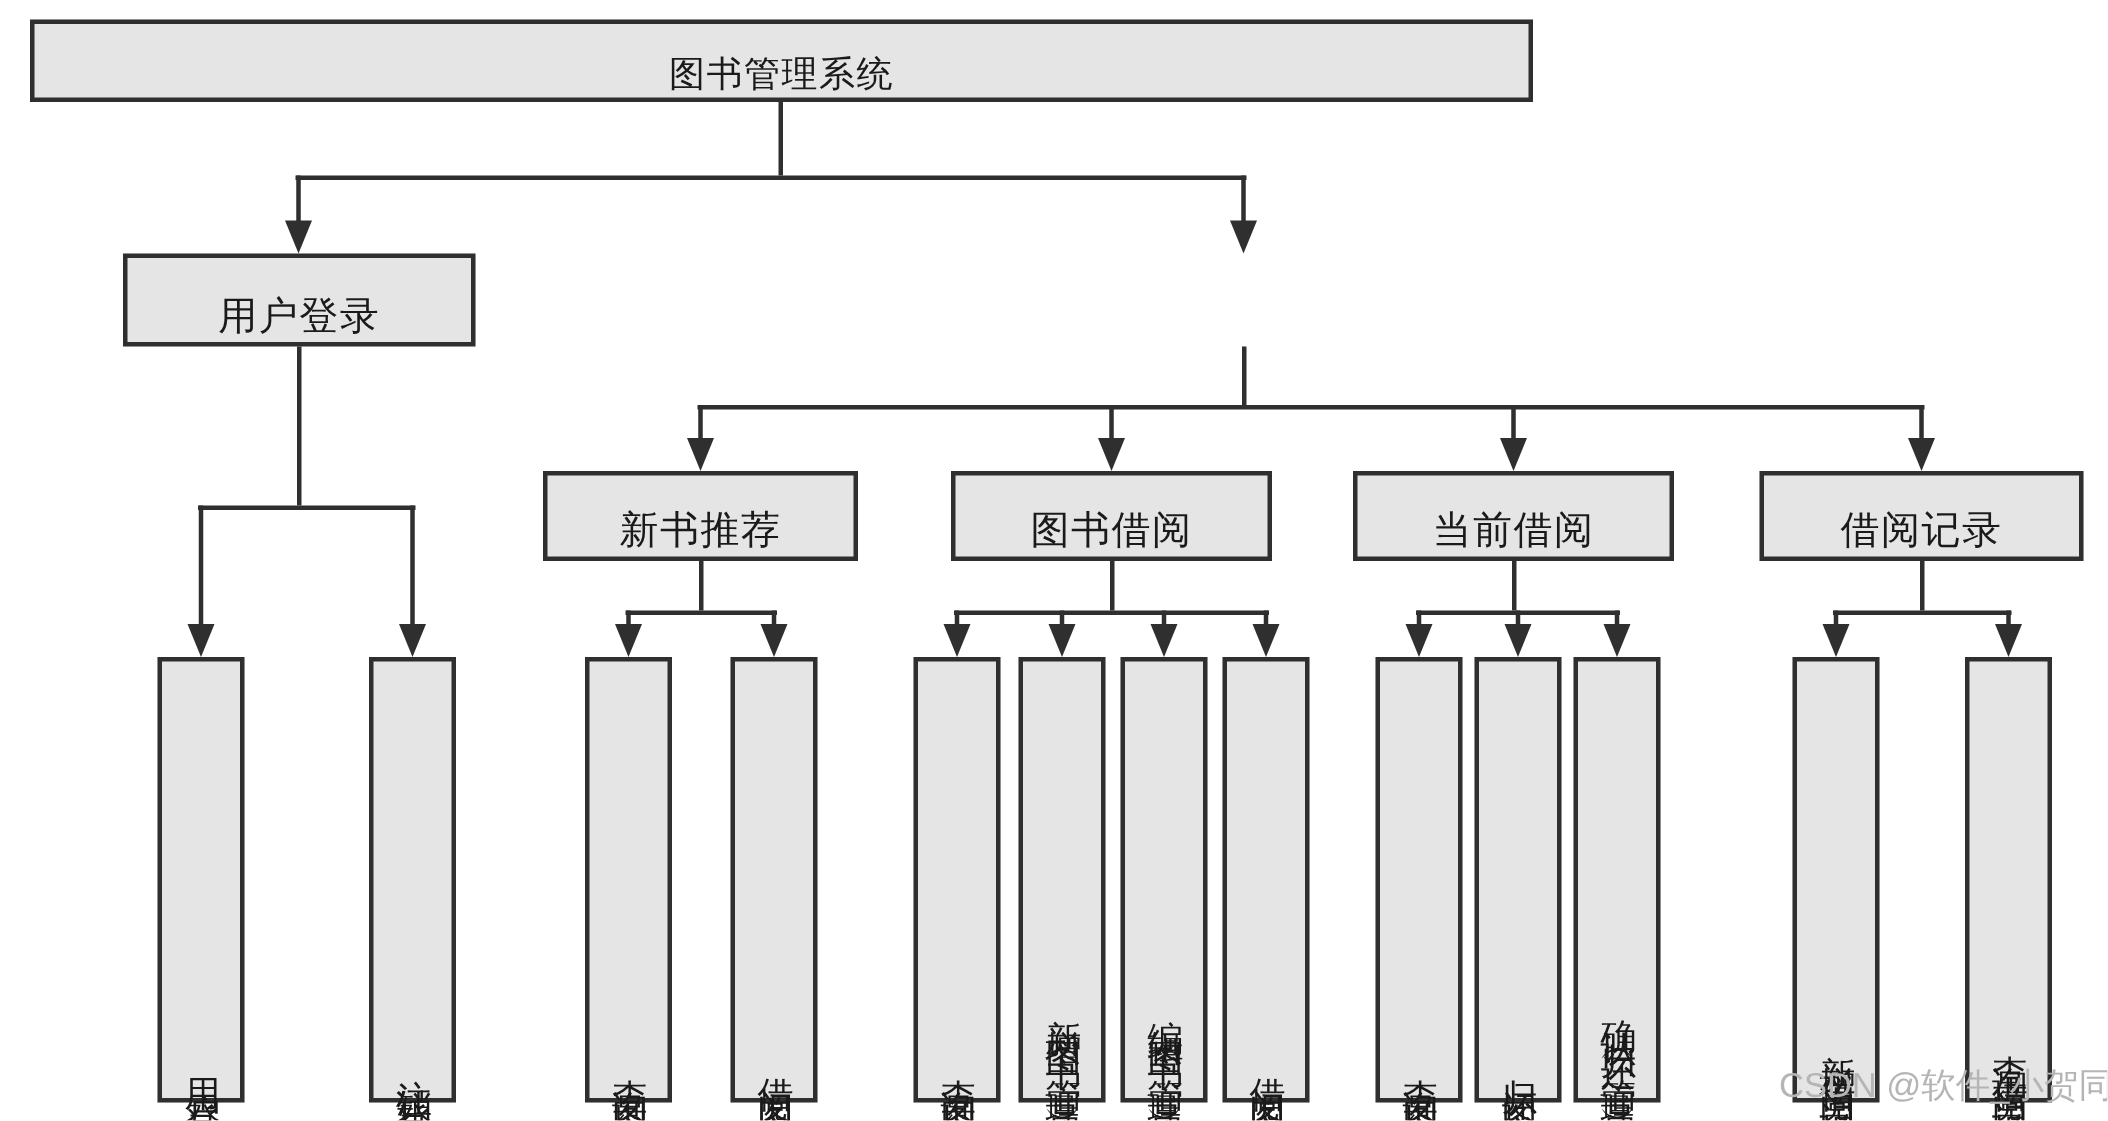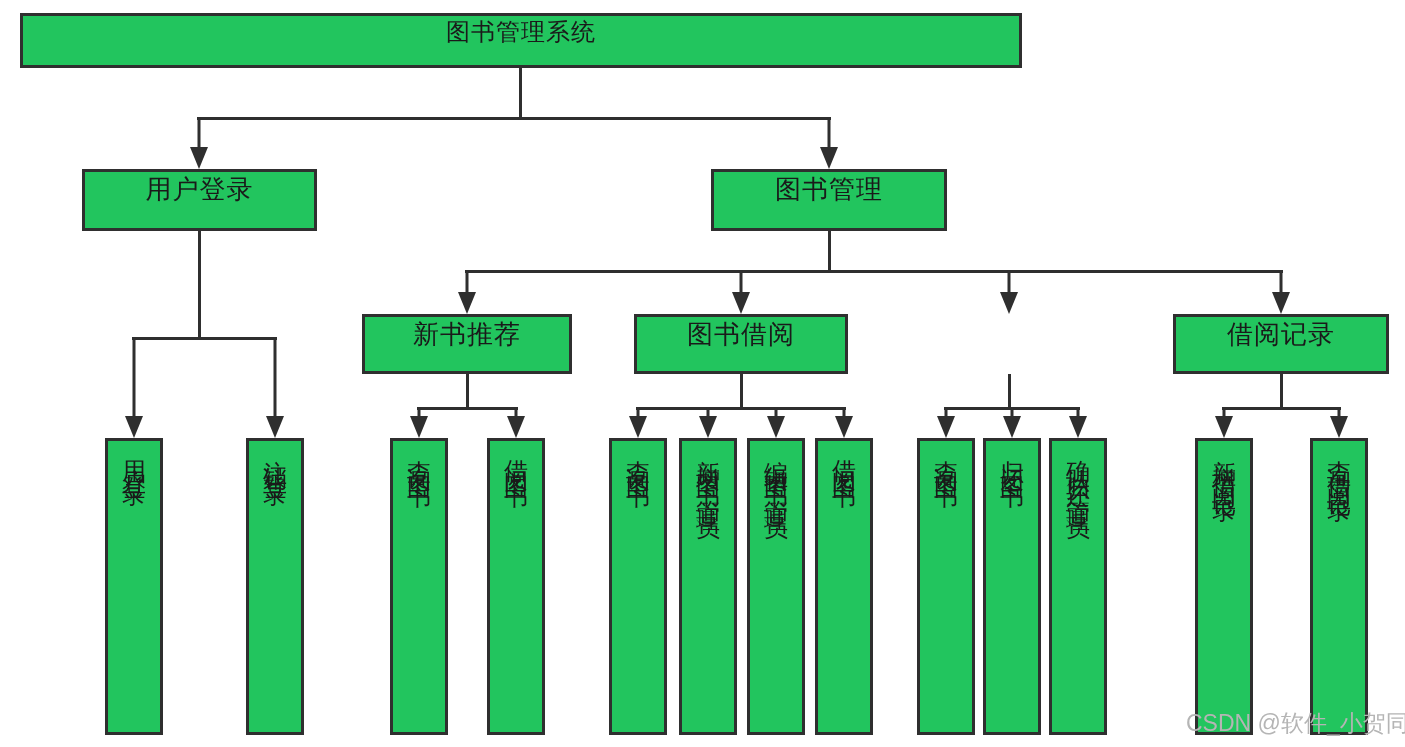--- a/index.html
+++ b/index.html
@@ -9,23 +9,23 @@
     height: 747px;
     background: var(--background, #ffffff);
     font-family: "Liberation Sans", "DejaVu Sans", sans-serif;
     color: var(--text, #1a1a1a);
     overflow: hidden;
   }
   .node {
     position: absolute;
     box-sizing: border-box;
     border: 3px solid var(--line, #2f2f2f);
-    background: #22c55e;
+    background: #e5e5e5;
     display: flex;
-    align-items: flex-start;
+    align-items: flex-end;
     justify-content: center;
     text-align: center;
   }
   .node.hlabel { font-size: 26px; letter-spacing: 1px; }
   .node.rootlabel { font-size: 24px; letter-spacing: 1px; }
   .vtext {
     writing-mode: vertical-lr;
     text-orientation: mixed;
     font-size: 24px;
     letter-spacing: 8px;
@@ -75,41 +75,41 @@
   </div>
 
   <div class="vline" style="left:519px; top:68px; height:49px;"></div>
   <div class="hline" style="left:197px; top:117px; width:634px;"></div>
   <div class="arrow" style="left:190px; top:117px; height:52px;"></div>
   <div class="arrow" style="left:820px; top:117px; height:52px;"></div>
 
   <div class="node hlabel" style="left:82px; top:169px; width:235px; height:62px;">
     <span>用户登录</span>
   </div>
-  <div class="node hlabel" style="left:711px; top:169px; width:236px; height:62px;">
-    <span>图书管理</span>
-  </div>
 
   <div class="vline" style="left:198px; top:231px; height:106px;"></div>
   <div class="hline" style="left:132px; top:337px; width:145px;"></div>
   <div class="arrow" style="left:125px; top:337px; height:101px;"></div>
   <div class="arrow" style="left:266px; top:337px; height:101px;"></div>
 
   <div class="vline" style="left:828px; top:231px; height:39px;"></div>
   <div class="hline" style="left:465px; top:270px; width:818px;"></div>
   <div class="arrow" style="left:458px; top:270px; height:44px;"></div>
   <div class="arrow" style="left:732px; top:270px; height:44px;"></div>
   <div class="arrow" style="left:1000px; top:270px; height:44px;"></div>
   <div class="arrow" style="left:1272px; top:270px; height:44px;"></div>
 
   <div class="node hlabel" style="left:634px; top:314px; width:214px; height:60px;">
     <span>图书借阅</span>
   </div>
   <div class="node hlabel" style="left:362px; top:314px; width:210px; height:60px;">
     <span>新书推荐</span>
+  </div>
+  <div class="node hlabel" style="left:902px; top:314px; width:214px; height:60px;">
+    <span>当前借阅</span>
   </div>
   <div class="node hlabel" style="left:1173px; top:314px; width:216px; height:60px;">
     <span>借阅记录</span>
   </div>
 
   <div class="vline" style="left:466px; top:374px; height:33px;"></div>
   <div class="hline" style="left:417px; top:407px; width:101px;"></div>
   <div class="arrow" style="left:410px; top:407px; height:31px;"></div>
   <div class="arrow" style="left:507px; top:407px; height:31px;"></div>
 

